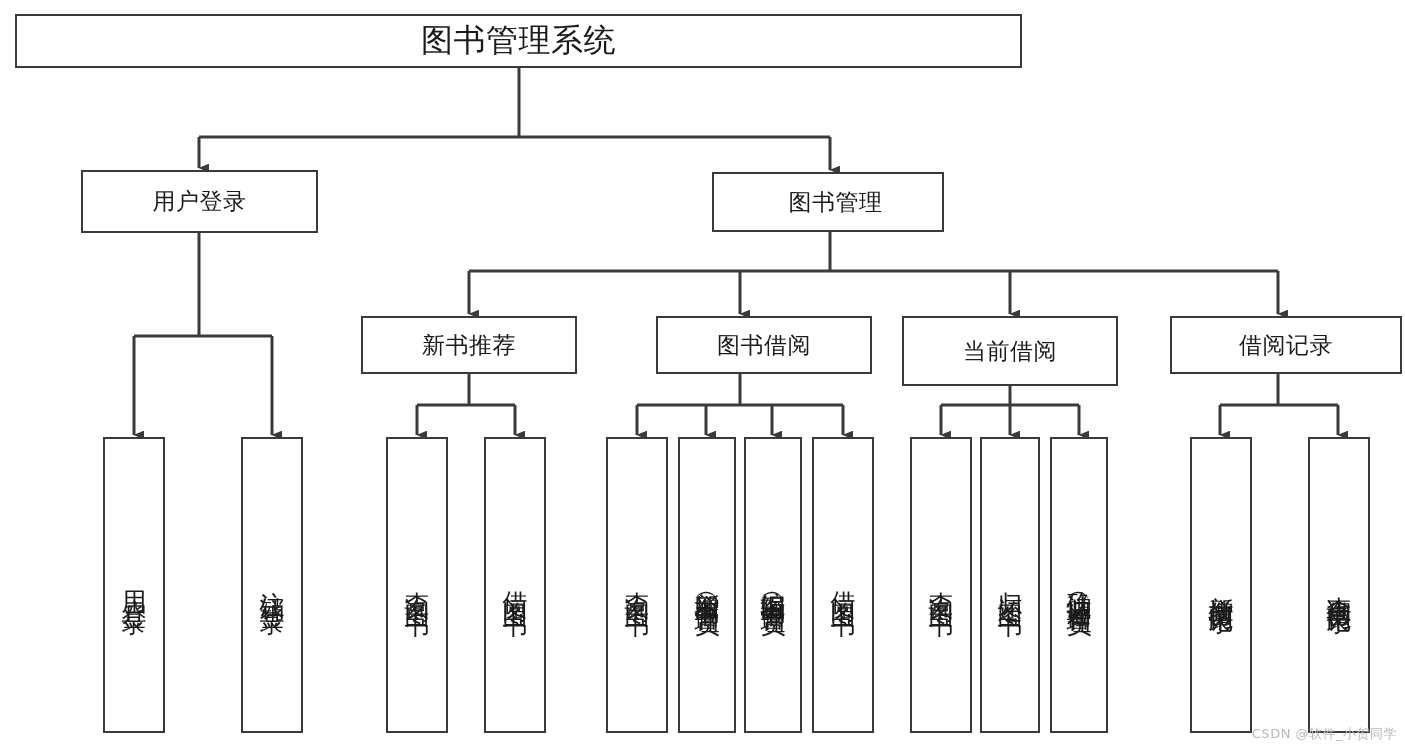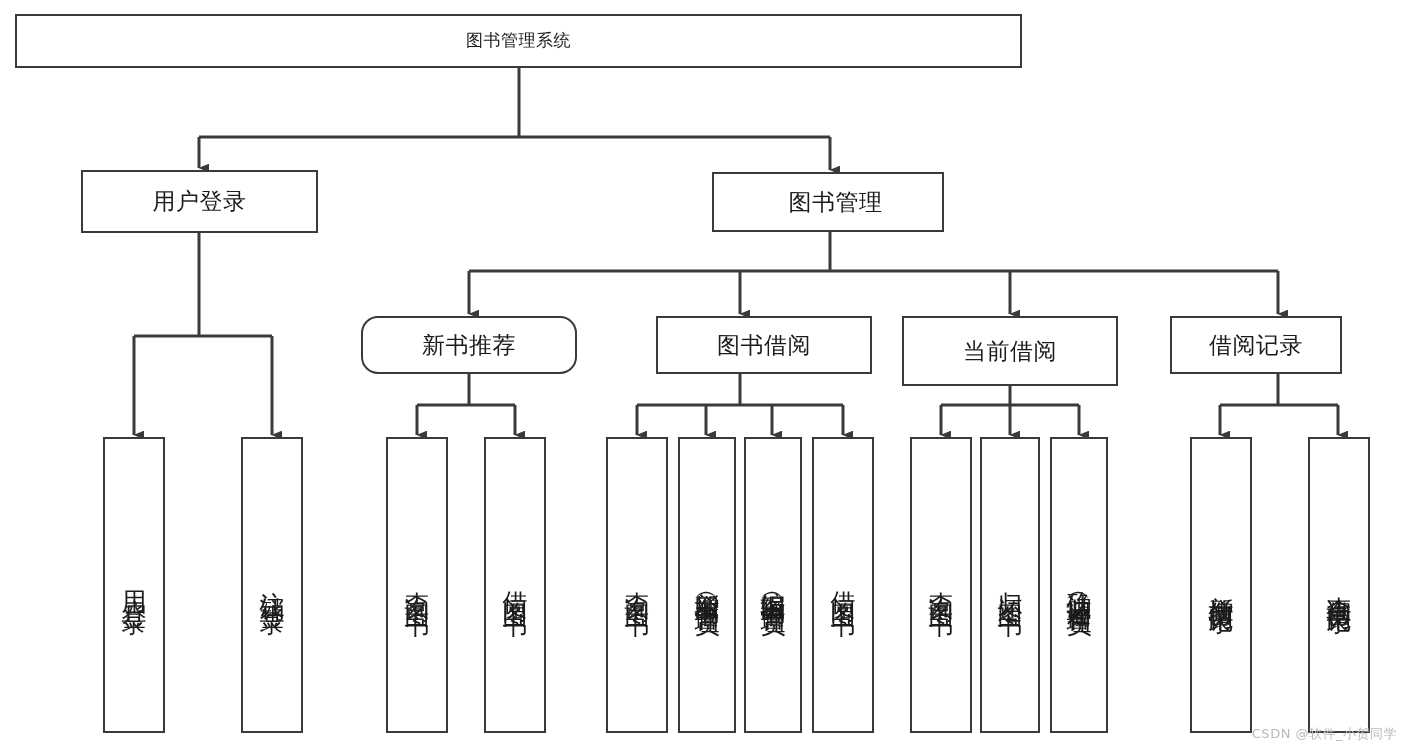--- a/index.html
+++ b/index.html
@@ -41,21 +41,21 @@
     text-align: center;
     line-height: 1.05;
     white-space: nowrap;
   }
   
   .node.horiz .node-label {
     font-size: 23px;
     letter-spacing: 0.5px;
   }
   .node.root .node-label {
-    font-size: 17px;
+    font-size: 32px;
   }
   
   .node.vert {
     align-items: center;
     justify-content: center;
   }
   .node.vert .node-label {
     writing-mode: vertical-rl;
     text-orientation: upright;
     -webkit-writing-mode: vertical-rl;
@@ -142,33 +142,33 @@
   </div>
 
   <div class="node horiz" style="left:81px; top:170px; width:237px; height:63px;">
     <span class="node-label">用户登录</span>
   </div>
 
   <div class="node horiz" style="left:712px; top:172px; width:232px; height:60px;padding-left:15px;">
     <span class="node-label">图书管理</span>
   </div>
 
-  <div class="node horiz" style="left:361px; top:316px; width:216px; height:58px;border-radius:17px;">
+  <div class="node horiz" style="left:361px; top:316px; width:216px; height:58px;">
     <span class="node-label">新书推荐</span>
   </div>
 
   <div class="node horiz" style="left:632px; top:316px; width:216px; height:58px;margin-left:24px;">
     <span class="node-label">图书借阅</span>
   </div>
 
   <div class="node horiz" style="left:902px; top:316px; width:216px; height:70px;">
     <span class="node-label">当前借阅</span>
   </div>
 
-  <div class="node horiz" style="left:1170px; top:316px; width:172px; height:58px;">
+  <div class="node horiz" style="left:1170px; top:316px; width:232px; height:58px;">
     <span class="node-label">借阅记录</span>
   </div>
 
   <div class="node vert" style="left:103px; top:437px; width:62px; height:296px;">
     <span class="node-label">用户登录</span>
   </div>
 
   <div class="node vert" style="left:241px; top:437px; width:62px; height:296px;">
     <span class="node-label">注销登录</span>
   </div>

